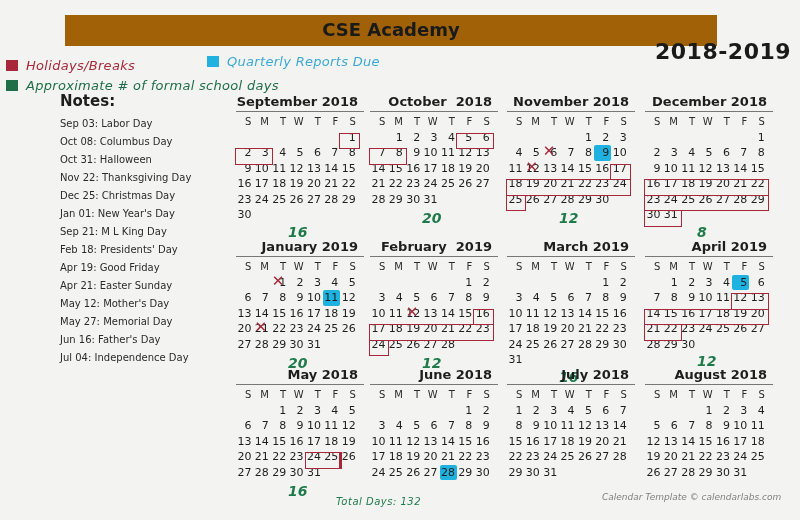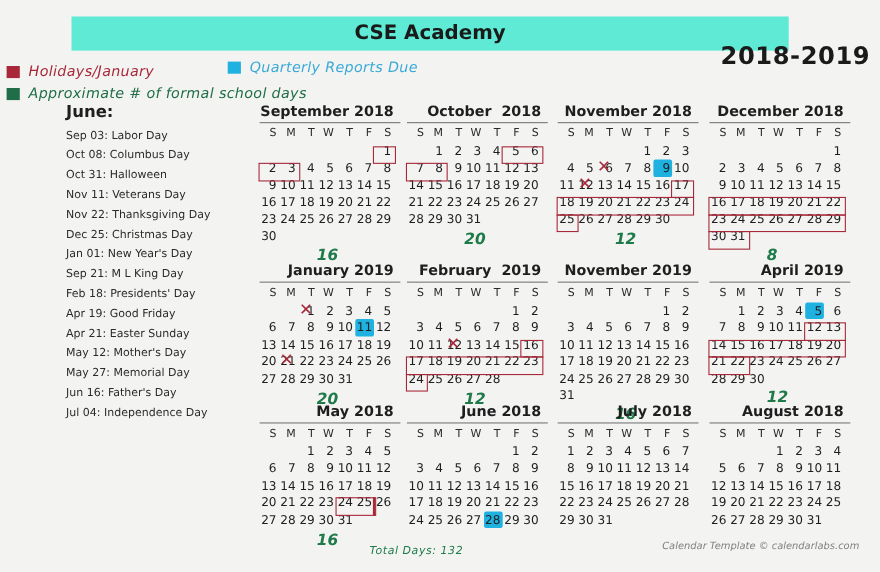--- a/index.html
+++ b/index.html
@@ -4,21 +4,21 @@
 <style>
   html, body { margin:0; padding:0; }
   body {
     width:800px; height:520px; overflow:hidden; position:relative;
     background:#f3f4f2;
     font-family:"DejaVu Sans", sans-serif;
     color:#1e1e1e;
   }
   .titlebar {
     position:absolute; left:65px; top:15px; width:652px; height:31px;
-    background:#5eead4;
+    background:#a16207;
   }
   .titlebar .t {
     position:absolute; left:0; right:0; top:4px; text-align:center;
     font-weight:bold; font-size:18px; color:#1a1a1a;
   }
   .year {
     position:absolute; left:655px; top:39px; font-weight:bold; font-size:22px;
     letter-spacing:0.5px; color:#1a1a1a;
   }
   .legend-item { position:absolute; display:flex; align-items:center; }
@@ -68,37 +68,36 @@
 </head>
 <body>
 
 <div class="titlebar">
   <div class="t">CSE Academy</div>
 </div>
 <div class="year">2018-2019</div>
 
 <div class="legend-item" style="left:6px; top:58px;">
   <span class="swatch" style="background:#a8283a"></span>
-  <span class="hand" style="color:#a8283a">Holidays/January</span>
+  <span class="hand" style="color:#a8283a">Holidays/Breaks</span>
 </div>
 <div class="legend-item" style="left:207px; top:54px;">
   <span class="swatch" style="background:#1fb1df"></span>
   <span class="hand" style="color:#3aa9d6">Quarterly Reports Due</span>
 </div>
 <div class="legend-item" style="left:6px; top:78px;">
   <span class="swatch" style="background:#1f6e47"></span>
   <span class="hand" style="color:#1f6e47">Approximate # of formal school days</span>
 </div>
 
-<div class="notes-title">June:</div>
+<div class="notes-title">Notes:</div>
 <div class="notes" id="notes">
     <div class="note">Sep 03: Labor Day</div>
     <div class="note">Oct 08: Columbus Day</div>
     <div class="note">Oct 31: Halloween</div>
-    <div class="note">Nov 11: Veterans Day</div>
     <div class="note">Nov 22: Thanksgiving Day</div>
     <div class="note">Dec 25: Christmas Day</div>
     <div class="note">Jan 01: New Year's Day</div>
     <div class="note">Sep 21: M L King Day</div>
     <div class="note">Feb 18: Presidents' Day</div>
     <div class="note">Apr 19: Good Friday</div>
     <div class="note">Apr 21: Easter Sunday</div>
     <div class="note">May 12: Mother's Day</div>
     <div class="note">May 27: Memorial Day</div>
     <div class="note">Jun 16: Father's Day</div>
@@ -402,21 +401,21 @@
         <div class="cell">26</div>
         <div class="cell">27</div>
         <div class="cell">28</div>
       </div>
     </div>
     <div class="box" style="left: 473.4px; top: 308.5px; width: 20.4px; height: 16.5px;"></div>
     <div class="box" style="left: 369px; top: 324px; width: 124.8px; height: 16.5px;"></div>
     <div class="box" style="left: 369px; top: 339.5px; width: 20.4px; height: 16.5px;"></div>
     <div class="count" style="left: 422px; top: 355px;">12</div>
     <div class="month" style="left: 507px; top: 238px;">
-      <div class="mtitle">November 2019</div>
+      <div class="mtitle">March 2019</div>
       <div class="rule"></div>
       <div class="grid">
         <div class="cell dow">S</div>
         <div class="cell dow">M</div>
         <div class="cell dow">T</div>
         <div class="cell dow">W</div>
         <div class="cell dow">T</div>
         <div class="cell dow">F</div>
         <div class="cell dow">S</div>
         <div class="cell"></div>

